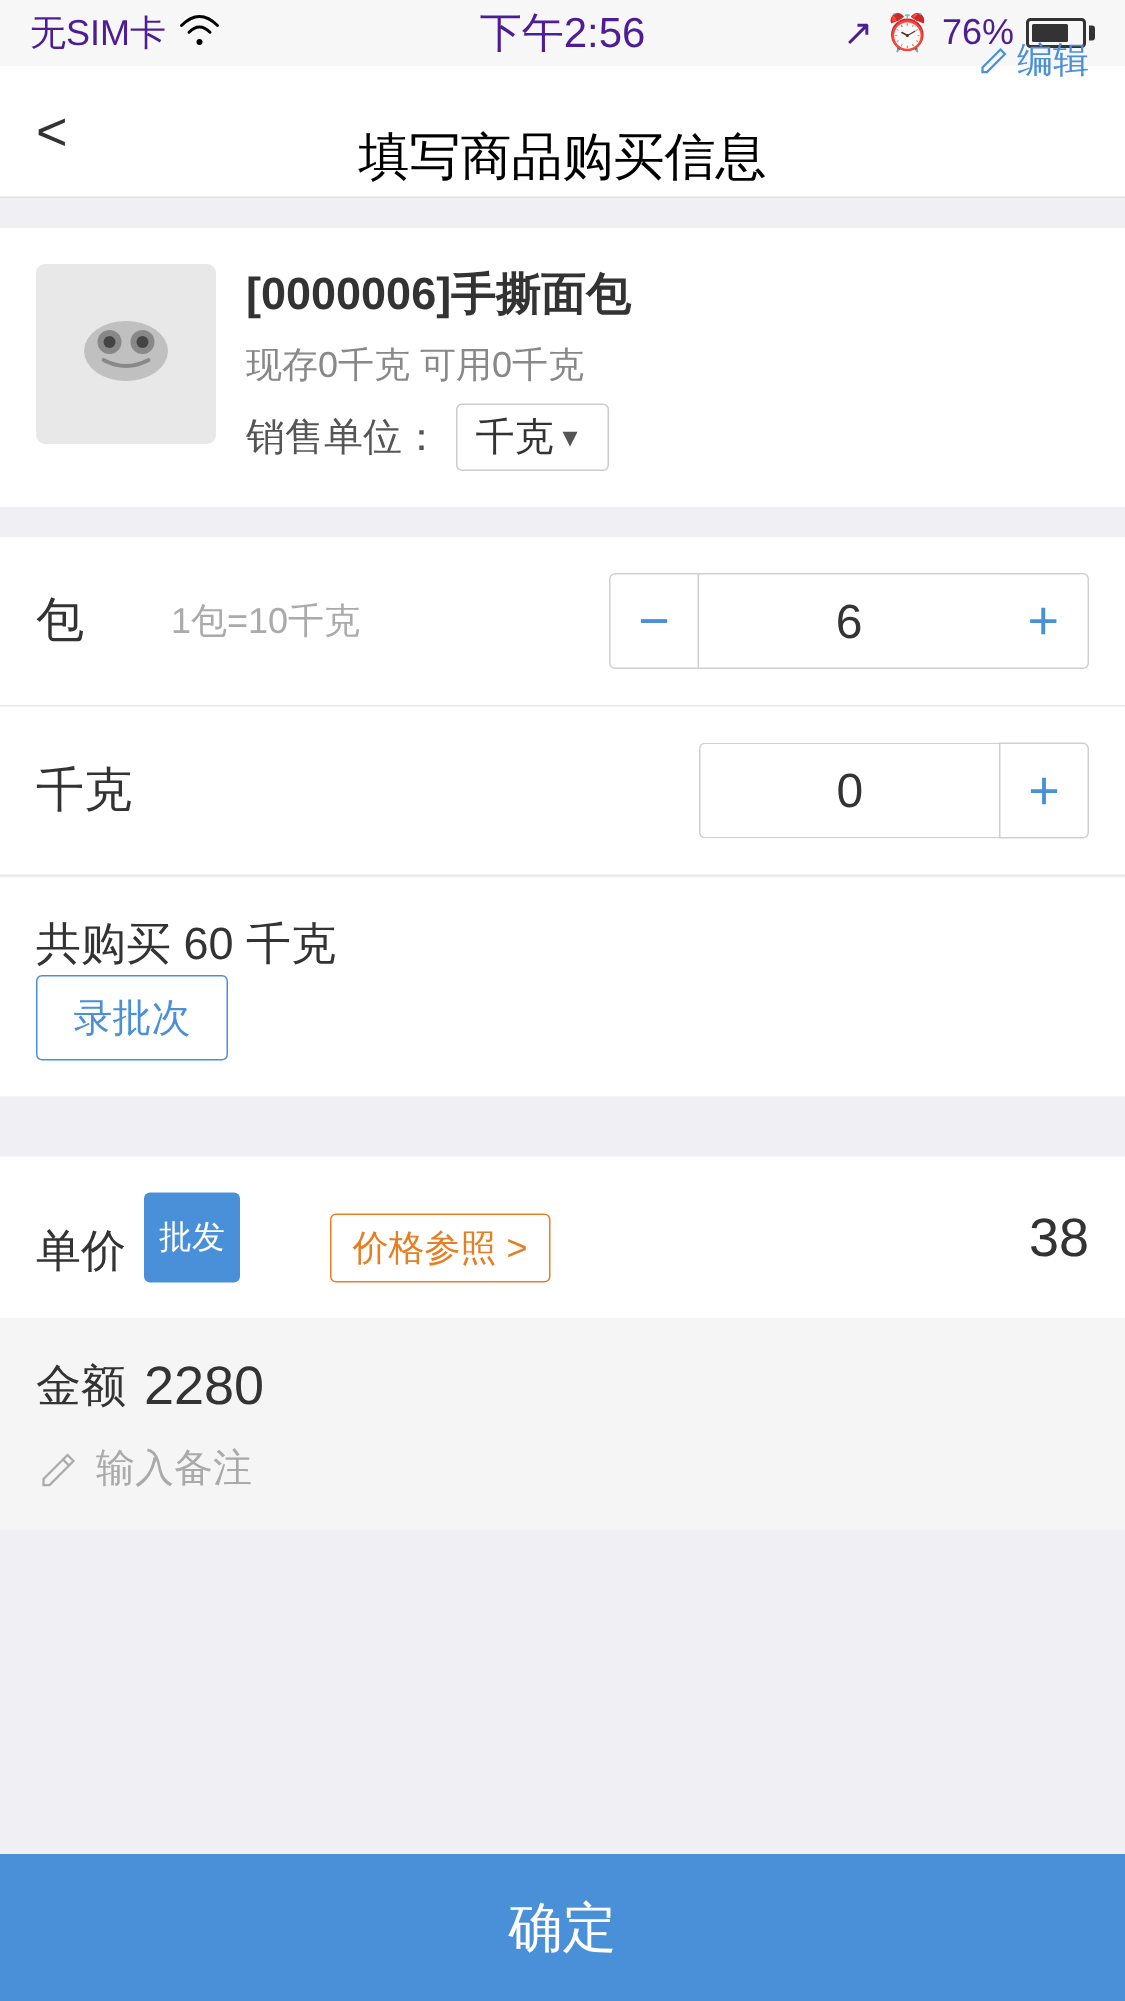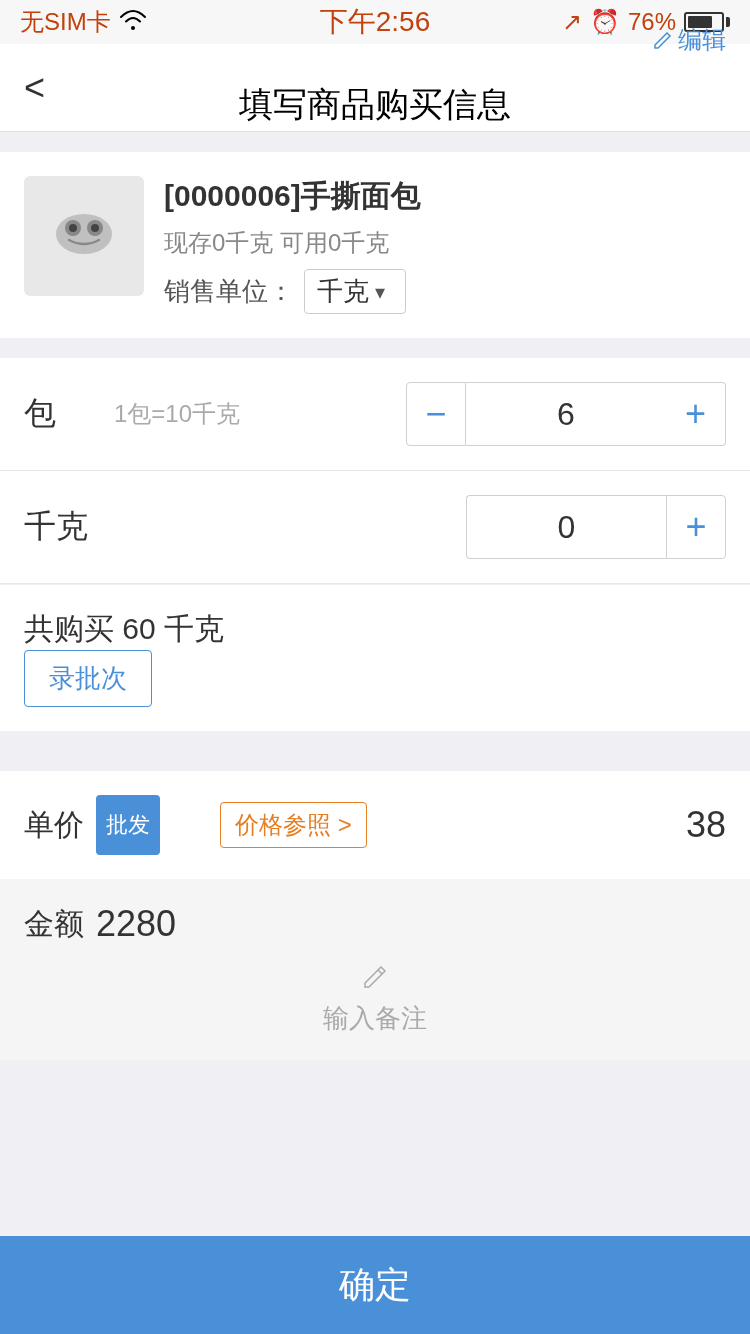--- a/index.html
+++ b/index.html
@@ -16,21 +16,21 @@
     
     .status-bar {
       width: 750px;
       height: 44px;
       background: #f7f7f7;
       display: flex;
       align-items: center;
       justify-content: space-between;
       padding: 0 20px;
       font-size: 26px;
-      color: #c2410c;
+      color: #4c1d95;
     }
     .status-bar-left {
       display: flex;
       align-items: center;
       gap: 8px;
       font-size: 24px;
     }
     .status-bar-center {
       font-size: 28px;
       font-weight: 500;
@@ -255,21 +255,21 @@
     .price-section {
       background: #fff;
       padding: 24px;
       display: flex;
       align-items: center;
       justify-content: space-between;
       margin-top: 20px;
     }
     .price-left {
       display: flex;
-      align-items: center;
+      align-items: flex-end;
       gap: 12px;
     }
     .price-label {
       font-size: 30px;
       color: #333;
     }
     .price-tag {
       background: #4a90d9;
       color: #fff;
       font-size: 22px;
@@ -314,21 +314,20 @@
       font-size: 36px;
       color: #333;
       font-weight: 500;
     }
     .note-row {
       display: flex;
       align-items: center;
       gap: 10px;
       color: #aaa;
       font-size: 26px;
-      flex-direction: column;
     }
 
     
     .empty-area {
       background: #efeff4;
       flex: 1;
       min-height: 350px;
     }
 
     

